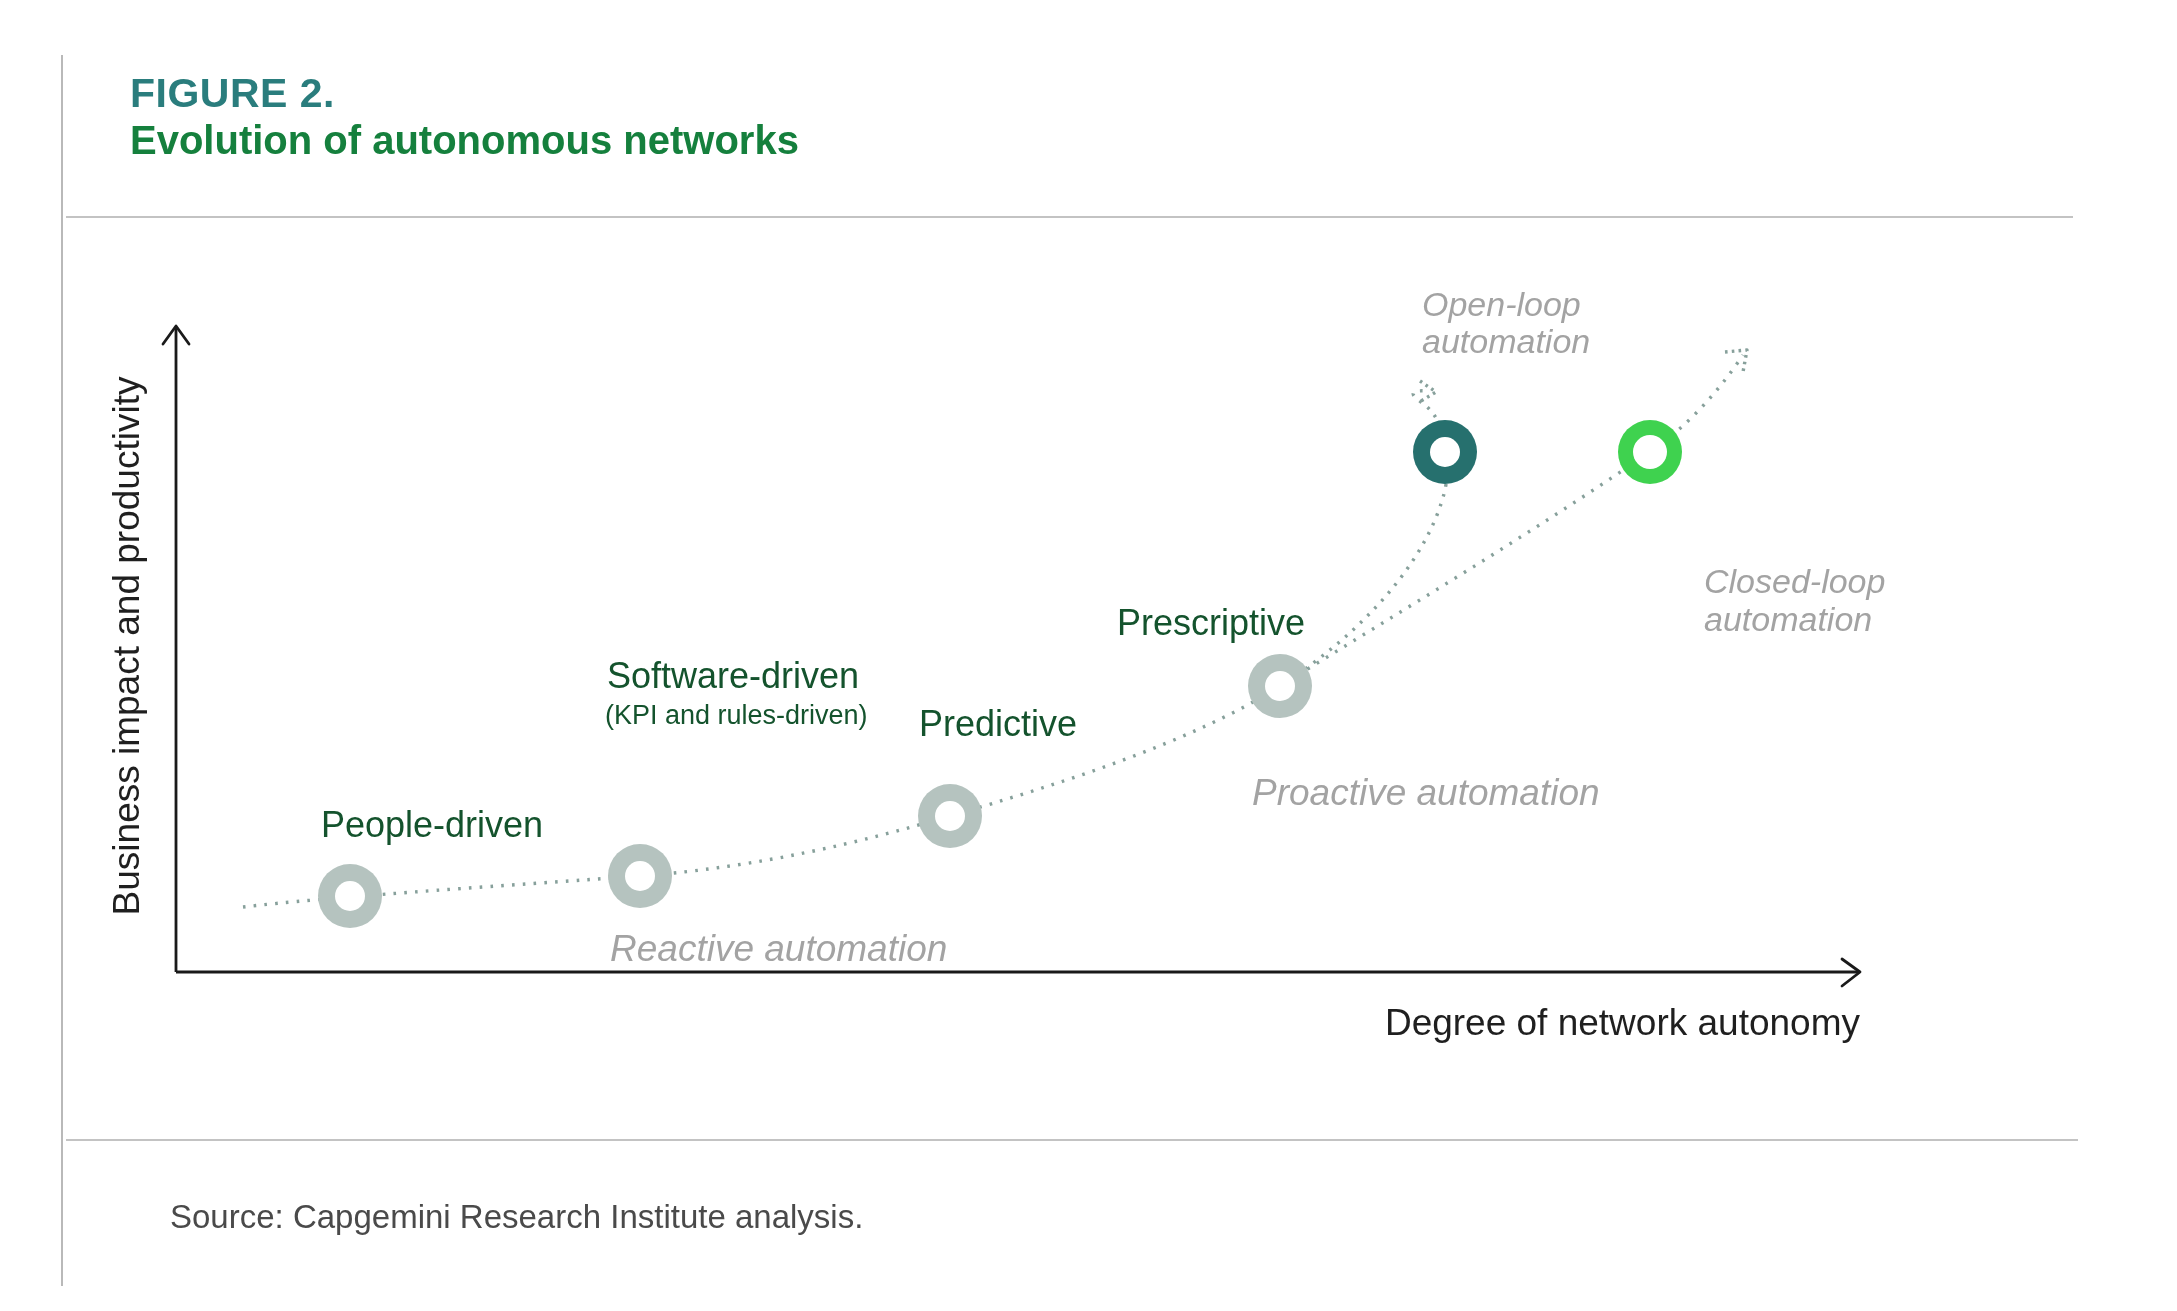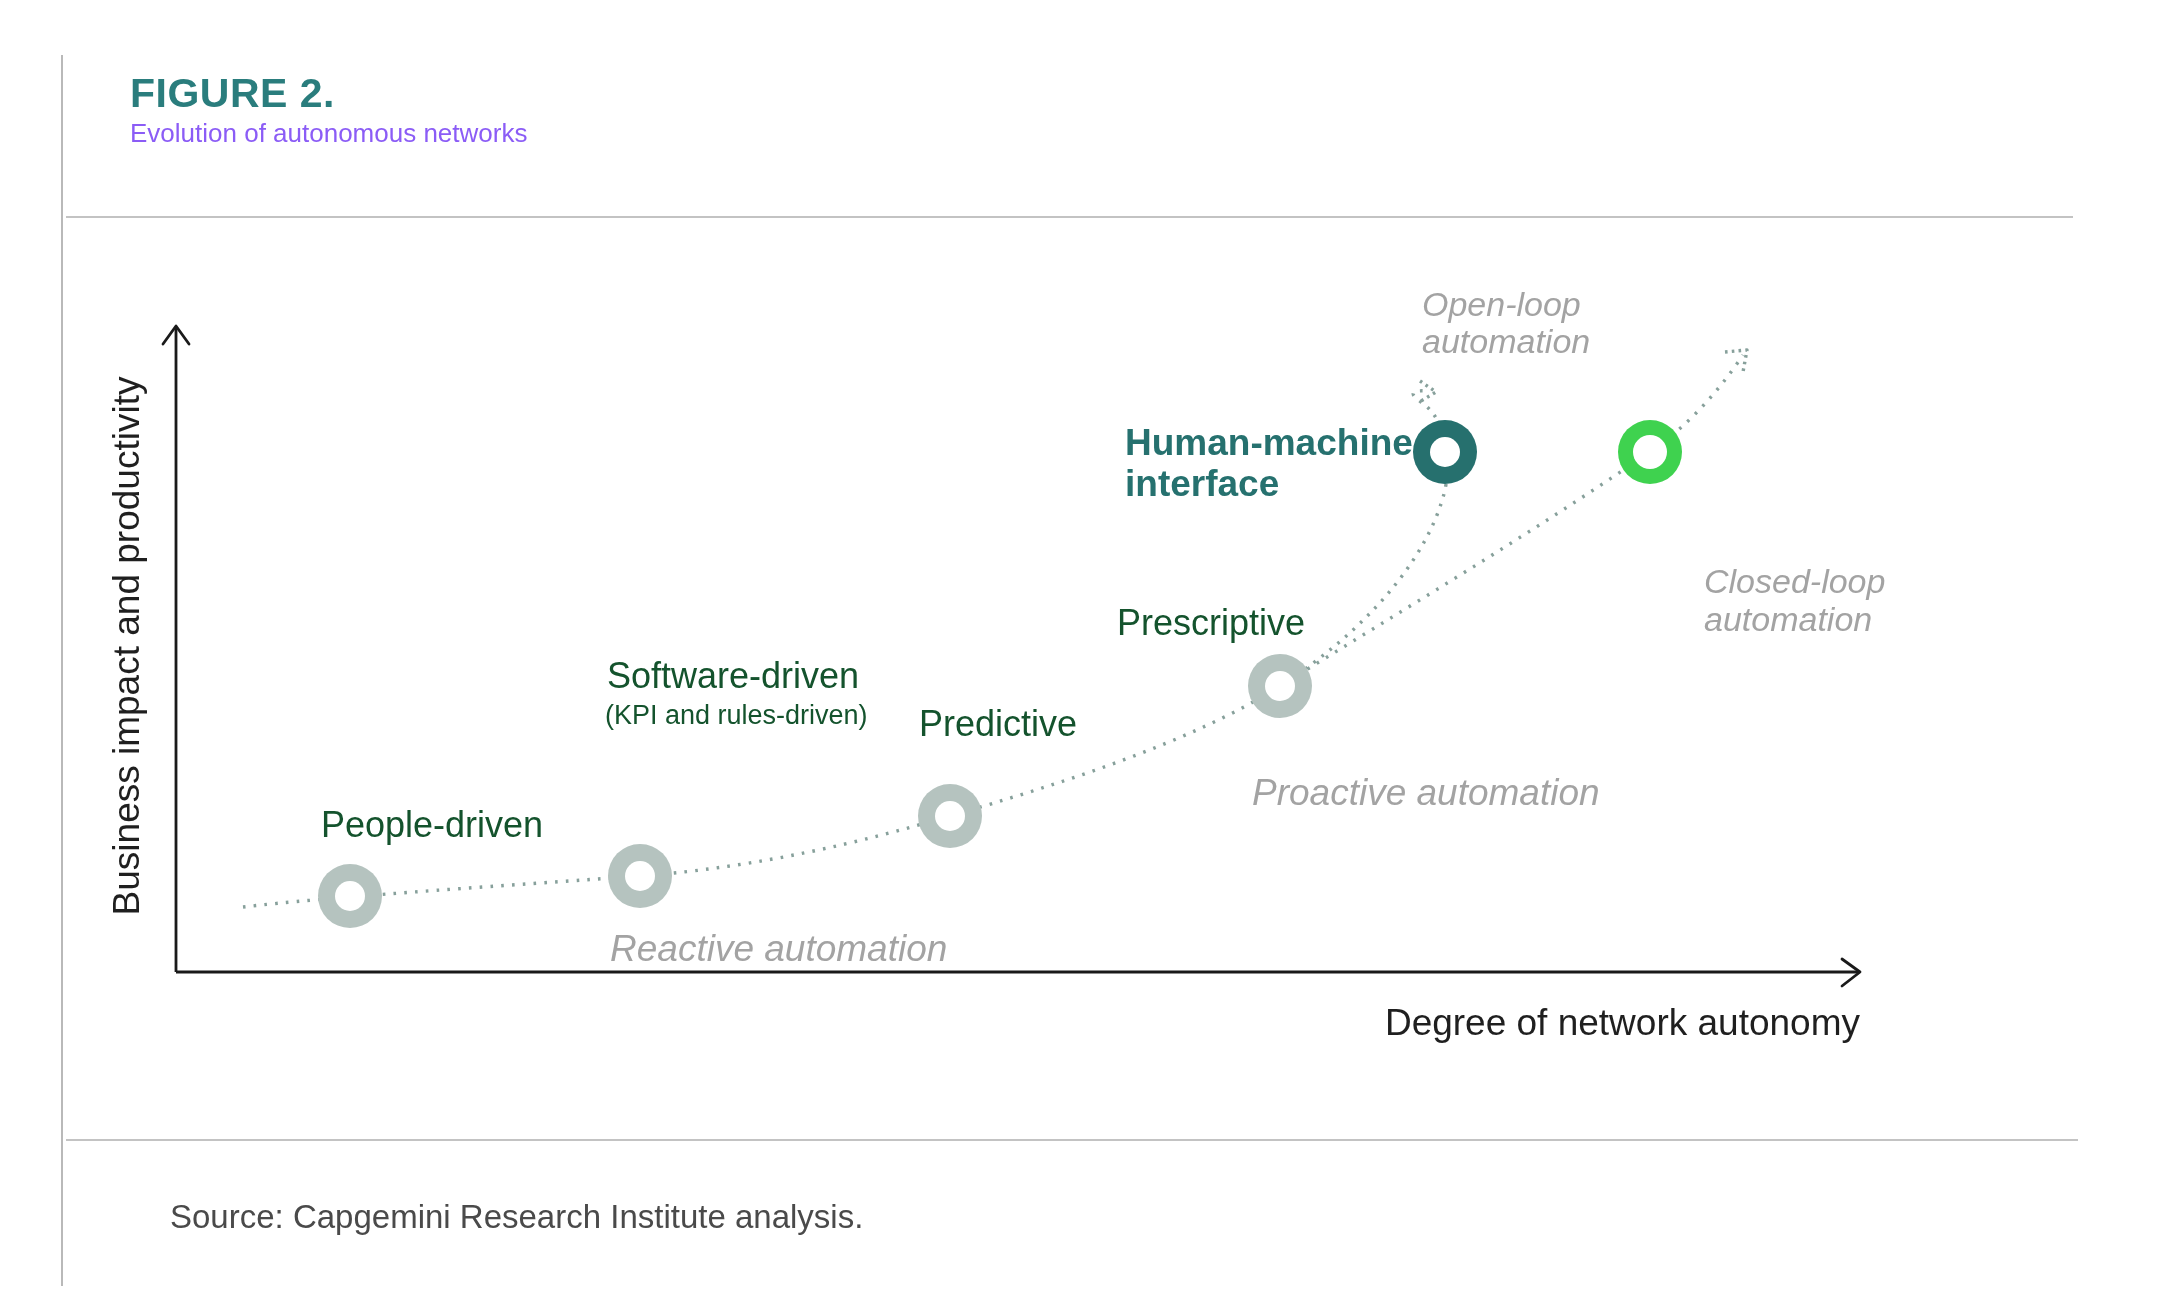--- a/index.html
+++ b/index.html
@@ -11,21 +11,21 @@
     overflow:hidden;
   }
   .abs{position:absolute;}
   
   .figure-label{
     left:130px;top:70px;
     font-size:41px;font-weight:bold;color:#2a7d7d;letter-spacing:0.5px;
   }
   .figure-subtitle{
     left:130px;top:118px;
-    font-size:26px;color:#8b5cf6;
+    font-size:40px;color:#15803d;font-weight:bold;
   }
   .rule{background:#c3c3c3;height:2px;}
   .rule-top{left:66px;top:216px;width:2007px;}
   .rule-bottom{left:66px;top:1139px;width:2012px;}
   .left-border{left:61px;top:55px;width:2px;height:1231px;background:#b9b9b9;}
   .source-line{
     left:126px;top:1198px;
     font-size:33px;color:#4a4a4a;margin-left:44px;
   }
   
@@ -119,24 +119,20 @@
 
   <div class="abs y-axis-label">Business impact and productivity</div>
   <div class="abs x-axis-label">Degree of network autonomy</div>
 
   <div class="abs stage stage-people">People-driven</div>
   <div class="abs stage stage-software">Software-driven</div>
   <div class="abs stage stage-software-sub">(KPI and rules-driven)</div>
   <div class="abs stage stage-predictive">Predictive</div>
   <div class="abs stage stage-prescriptive">Prescriptive</div>
 
-  <div class="abs stage-hmi">
-    <div>Human-machine</div>
-    <div>interface</div>
-  </div>
 
 
   <div class="abs phase phase-reactive">Reactive automation</div>
   <div class="abs phase phase-proactive">Proactive automation</div>
   <div class="abs phase phase-openloop">
     <div>Open-loop</div>
     <div>automation</div>
   </div>
   <div class="abs phase phase-closedloop">
     <div>Closed-loop</div>

